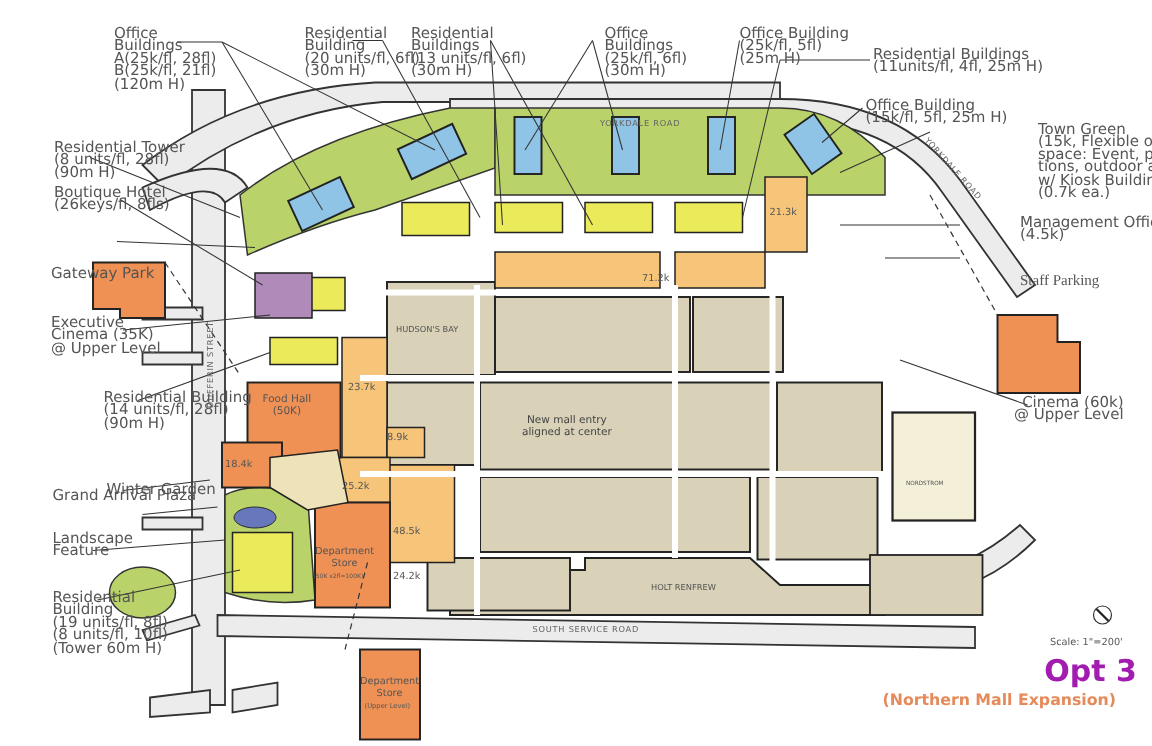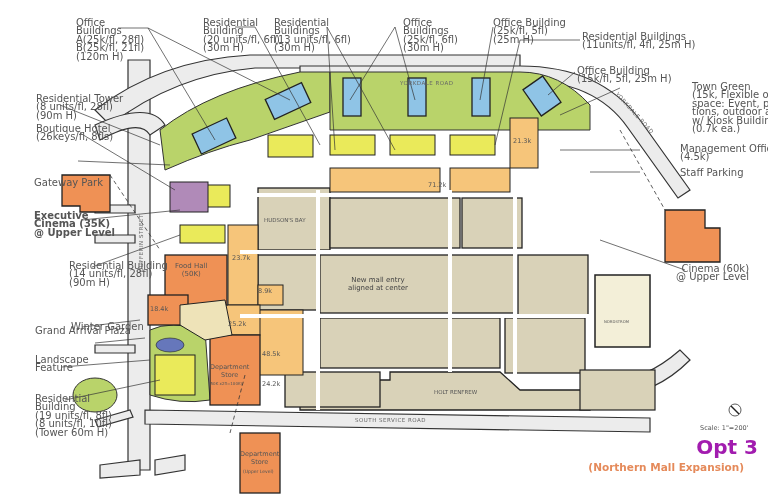--- a/index.html
+++ b/index.html
@@ -162,21 +162,21 @@
 Buildings
 A(25k/fl, 28fl)
 B(25k/fl, 21fl)
 (120m H)</div>
 <div class="lbl" style="left:36px;top:95px;">Residential Tower
 (8 units/fl, 28fl)
 (90m H)</div>
 <div class="lbl" style="left:36px;top:125px;">Boutique Hotel
 (26keys/fl, 8fls)</div>
 <div class="lbl" style="left:34px;top:157px;margin-top:22px;">Gateway Park</div>
-<div class="lbl" style="left:34px;top:212px;font-weight:bold;">Executive
+<div class="lbl" style="left:34px;top:212px;">Executive
 Cinema (35K)
 @ Upper Level</div>
 <div class="lbl" style="left:35px;top:262px;margin-left:34px;">Residential Building
 (14 units/fl, 28fl)
 (90m H)</div>
 <div class="lbl" style="left:35px;top:323px;margin-left:36px;">Winter Garden</div>
 <div class="lbl" style="left:35px;top:327px;">Grand Arrival Plaza</div>
 <div class="lbl" style="left:35px;top:356px;">Landscape
 Feature</div>
 <div class="lbl" style="left:35px;top:395px;">Residential
@@ -206,21 +206,21 @@
 <div class="lbl" style="left:577px;top:67px;">Office Building
 (15k/fl, 5fl, 25m H)</div>
 <div class="lbl" style="left:660px;top:83px;margin-left:32px;">Town Green
 (15k, Flexible open
 space: Event, promo-
 tions, outdoor activities)
 w/ Kiosk Buildings
 (0.7k ea.)</div>
 <div class="lbl" style="left:680px;top:145px;">Management Office
 (4.5k)</div>
-<div class="lbl" style="left:680px;top:169px;">Staff Parking</div>
+<div class="lbl" style="left:680px;top:184px;font-family:Liberation Serif, serif;">Staff Parking</div>
 <div class="lbl" style="left:676px;top:265px;text-align:right;">Cinema (60k)
 @ Upper Level</div>
 
 <div class="maptext" style="left:264px;top:216px;font-size:5.5px;">HUDSON'S BAY</div>
 <div class="maptext" style="left:434px;top:388px;font-size:5.5px;">HOLT RENFREW</div>
 <div class="maptext" style="left:175px;top:262px;font-size:7px;">Food Hall
 (50K)</div>
 <div class="maptext" style="left:210px;top:363px;font-size:6.5px;">Department
 Store</div>
 <div class="maptext" style="left:209px;top:380px;font-size:4px;">(50K x2fl=100K)</div>

